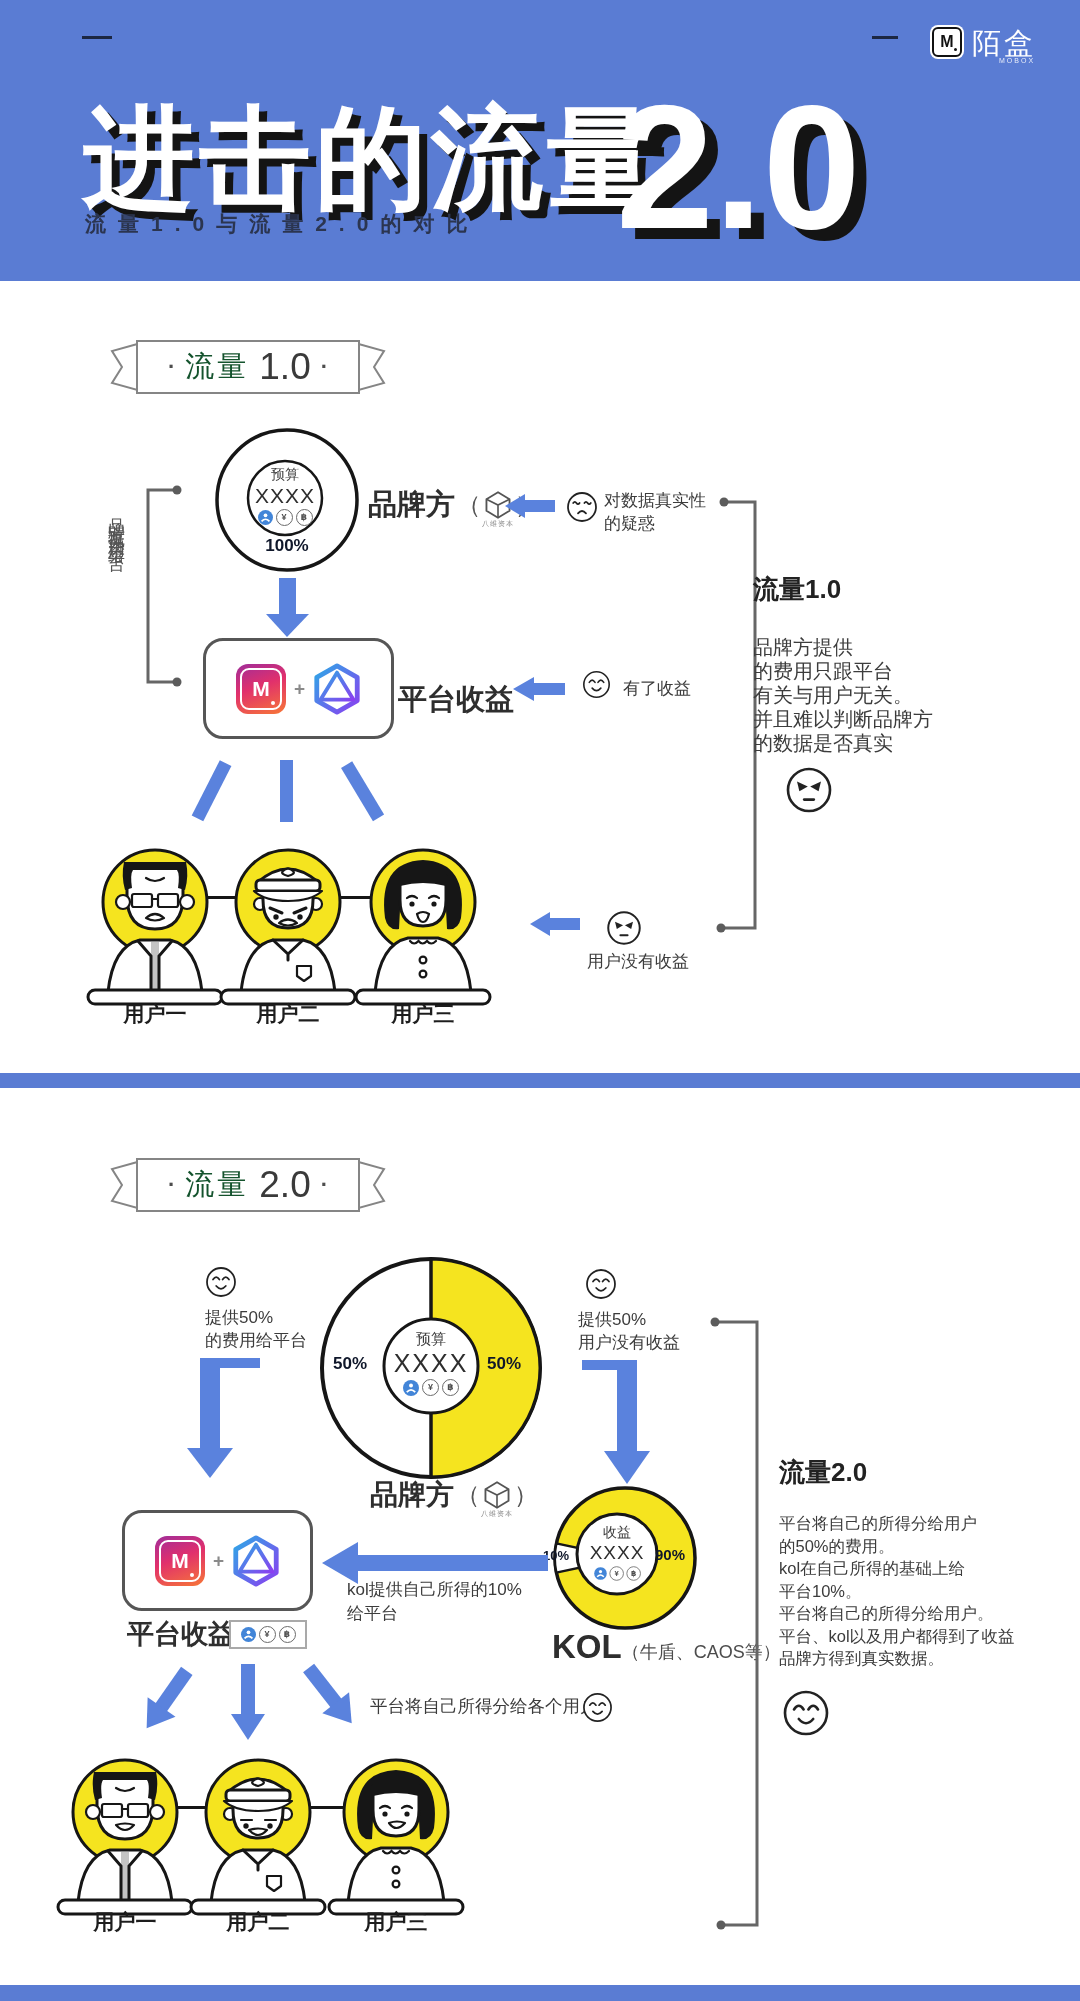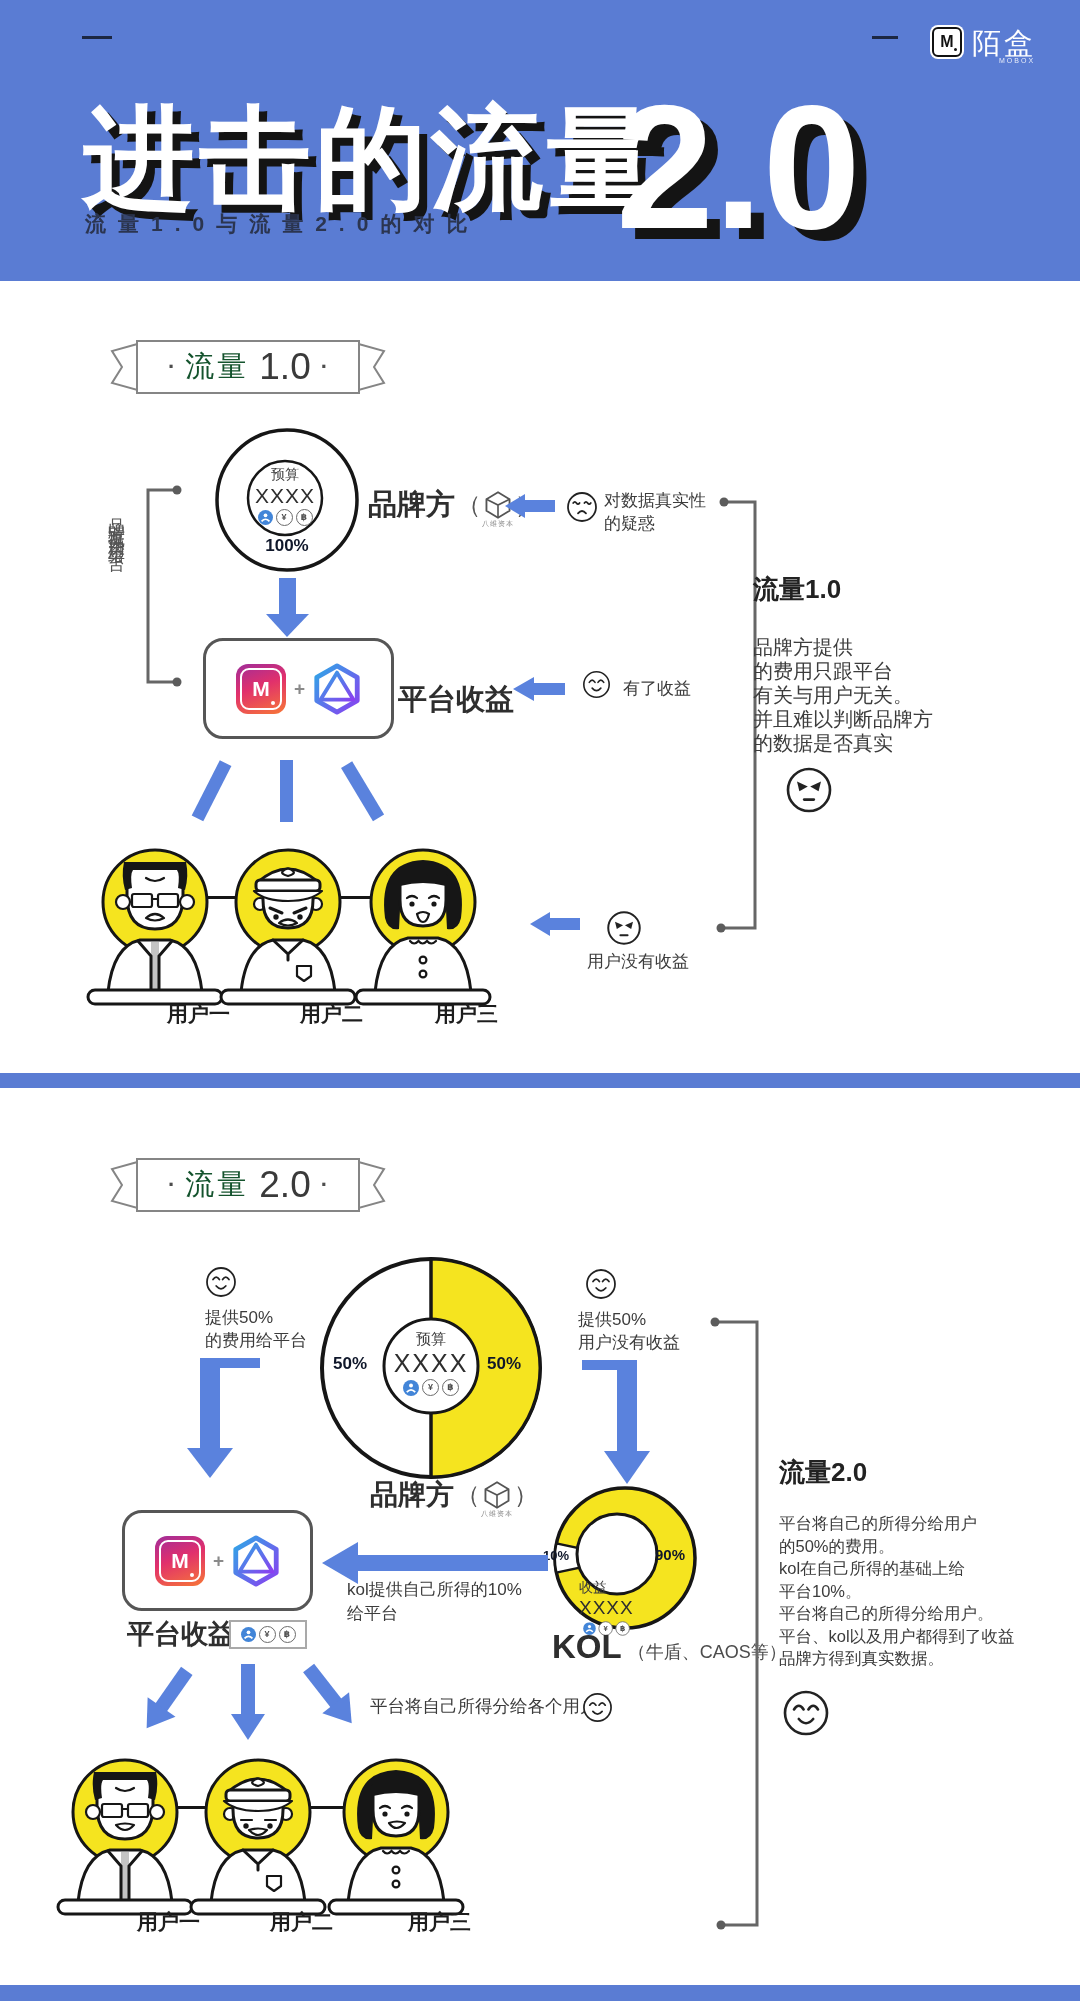--- a/index.html
+++ b/index.html
@@ -36,21 +36,21 @@
   .face polygon{fill:#222;stroke:none}
   .br path{fill:none;stroke:#666;stroke-width:3}
   .br circle{fill:#5c5c5c}
   
   .bold{font-weight:bold;color:#2e2e2e}
   .note{font-size:17px;color:#3c3c3c;line-height:23px}
   .vlabel{writing-mode:vertical-rl;font-size:17px;letter-spacing:4px;color:#555}
   .pct{font-weight:900;color:#0f172a}
   .sumtitle{font-size:26px;font-weight:900;color:#222}
   .sumline{font-size:20px;color:#3c3c3c}
-  .userlabel{position:absolute;width:150px;text-align:right;font-size:21px;font-weight:900;color:#1d1d1d}
+  .userlabel{position:absolute;width:150px;text-align:center;font-size:21px;font-weight:900;color:#1d1d1d}
   .connector{position:absolute;height:3px;background:#161616}
   
   .pbox{position:absolute;width:185px;height:95px;border:3px solid #565656;border-radius:20px;background:#fff;
         display:flex;align-items:center;justify-content:center;gap:8px}
   .appm{width:50px;height:50px;border-radius:12px;position:relative;
         background:linear-gradient(160deg,#a02d9a 0%,#e1306c 45%,#f77737 100%);
         display:flex;align-items:center;justify-content:center}
   .appm .inner{position:absolute;inset:4px;border:2.5px solid #fff;border-radius:9px}
   .appm .m{color:#fff;font-weight:900;font-size:21px;line-height:1}
   .appm .dotr{position:absolute;right:11px;bottom:9px;width:4px;height:4px;border-radius:50%;background:#fff}
@@ -378,34 +378,34 @@
     <polygon class="bl" points="26,97 72,97 49,130"></polygon>
   </svg>
 
   <svg class="abs" style="left:551px;top:1484px" width="148" height="148" viewBox="0 0 148 148">
     <circle cx="74" cy="74" r="70" fill="#f5e41f" stroke="#161616" stroke-width="3.5"></circle>
     <path d="M74 74 L5.3 59.4 A70 70 0 0 0 5.3 88.6 Z" fill="#fff" stroke="#161616" stroke-width="2.5"></path>
     <circle cx="66" cy="70" r="40" fill="#fff" stroke="#161616" stroke-width="3"></circle>
   </svg>
   <div class="abs pct" style="left:543px;top:1548px;font-size:13px">10%</div>
   <div class="abs pct" style="left:655px;top:1546px;font-size:15px">90%</div>
-  <div class="abs" style="left:579px;top:1579px;width:76px;">
+  <div class="abs" style="left:579px;top:1524px;width:76px;text-align:center">
     <div style="font-size:14px">收益</div>
     <div style="font-size:19px;letter-spacing:1px;color:#2e2e2e">XXXX</div>
     <span class="coins" style="transform:scale(.85)">
       <svg width="15" height="15" viewBox="0 0 16 16">
           <circle cx="8" cy="8" r="8" fill="#4285d8"></circle>
           <circle cx="8" cy="5.6" r="2" fill="#fff"></circle>
           <path d="M3.8 12.2 Q8 7.6 12.2 12.2" stroke="#fff" stroke-width="1.8" fill="none"></path>
         </svg>
       <span class="coin">¥</span>
       <span class="coin">฿</span>
     </span>
   </div>
-  <div class="abs" style="left:552px;top:1628px;display:flex;align-items:baseline;gap:6px">
+  <div class="abs" style="left:552px;top:1628px;display:flex;align-items:baseline;">
     <span style="font-size:33px;font-weight:900;color:#2e2e2e">KOL</span>
     <span style="font-size:18px;color:#4c4c4c">（牛盾、CAOS等）</span>
   </div>
 
   <div class="pbox" style="left:122px;top:1510px">
     <div class="appm">
       <div class="inner"></div>
         <span class="m">M</span>
         <span class="dotr"></span>
     </div>

